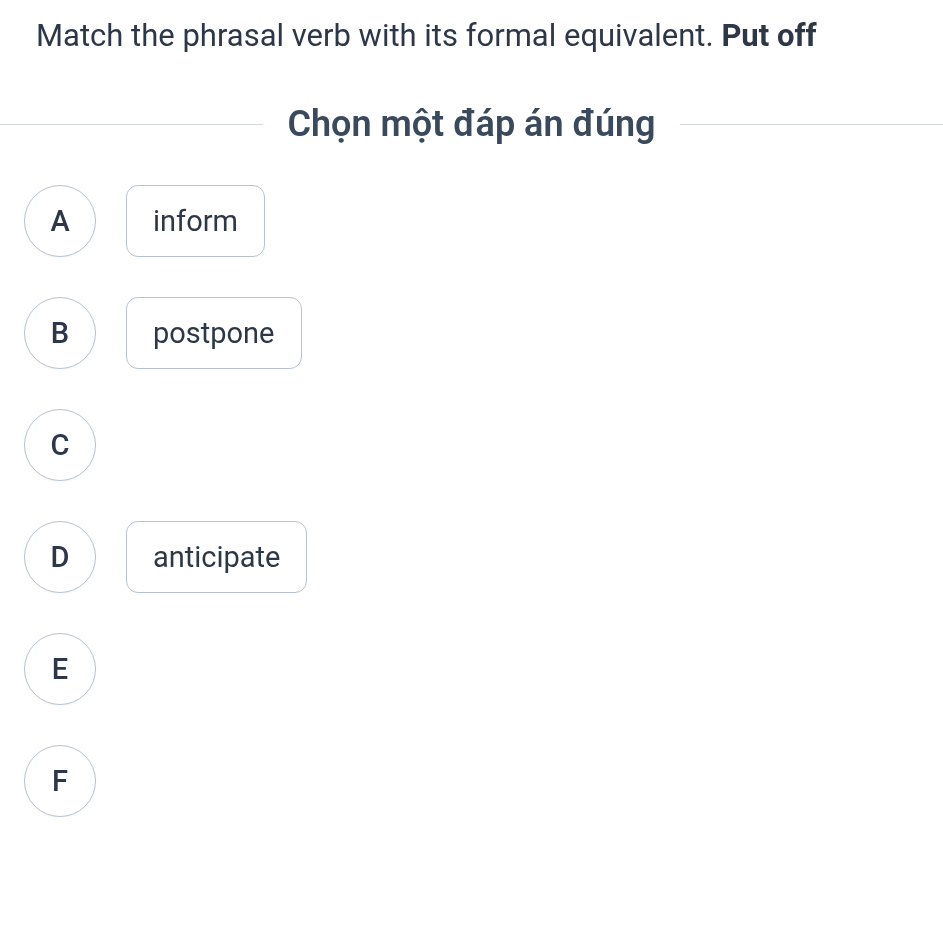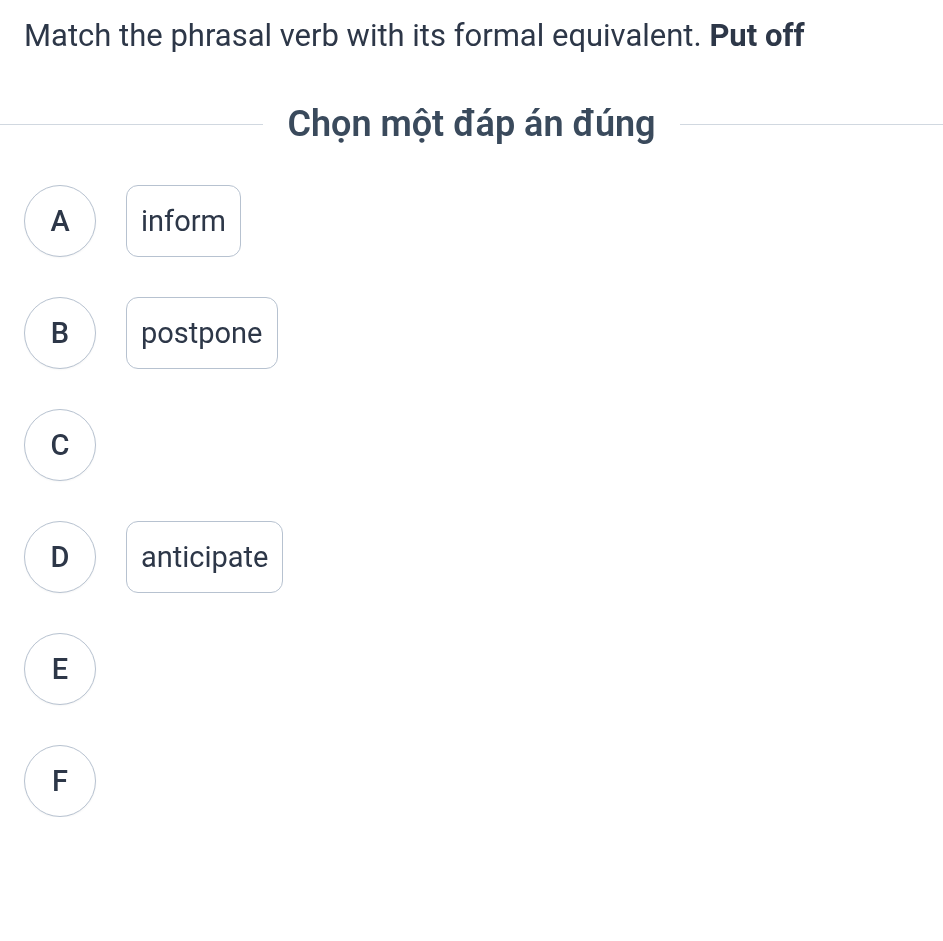--- a/index.html
+++ b/index.html
@@ -10,21 +10,21 @@
     body {
       font-family: -apple-system, BlinkMacSystemFont, "Segoe UI", Roboto, Helvetica, Arial, sans-serif;
       background: #ffffff;
       padding: 0;
       width: 943px;
       color: #2d3748;
     }
     .question-text {
       font-size: 31px;
       color: #2d3748;
-      padding: 14px 24px 10px 24px;
+      padding: 14px 24px 10px 36px;
       line-height: 1.4;
     }
     .question-text .bold {
       font-weight: 700;
     }
     .divider-row {
       display: flex;
       align-items: center;
       margin: 36px 0 40px 0;
     }
@@ -63,21 +63,21 @@
       font-size: 29px;
       font-weight: 500;
       color: #2d3748;
       box-shadow: 0 1px 2px rgba(0,0,0,0.04);
       flex-shrink: 0;
       background: #fff;
     }
     .option-box {
       border: 1.5px solid #b7c2d0;
       border-radius: 12px;
-      padding: 18px 14px;
+      padding: 18px 26px;
       font-size: 29px;
       color: #2d3748;
       background: #fff;
       display: inline-block;
     }
   </style>
 </head>
 <body>
 
 <div class="question-text">

